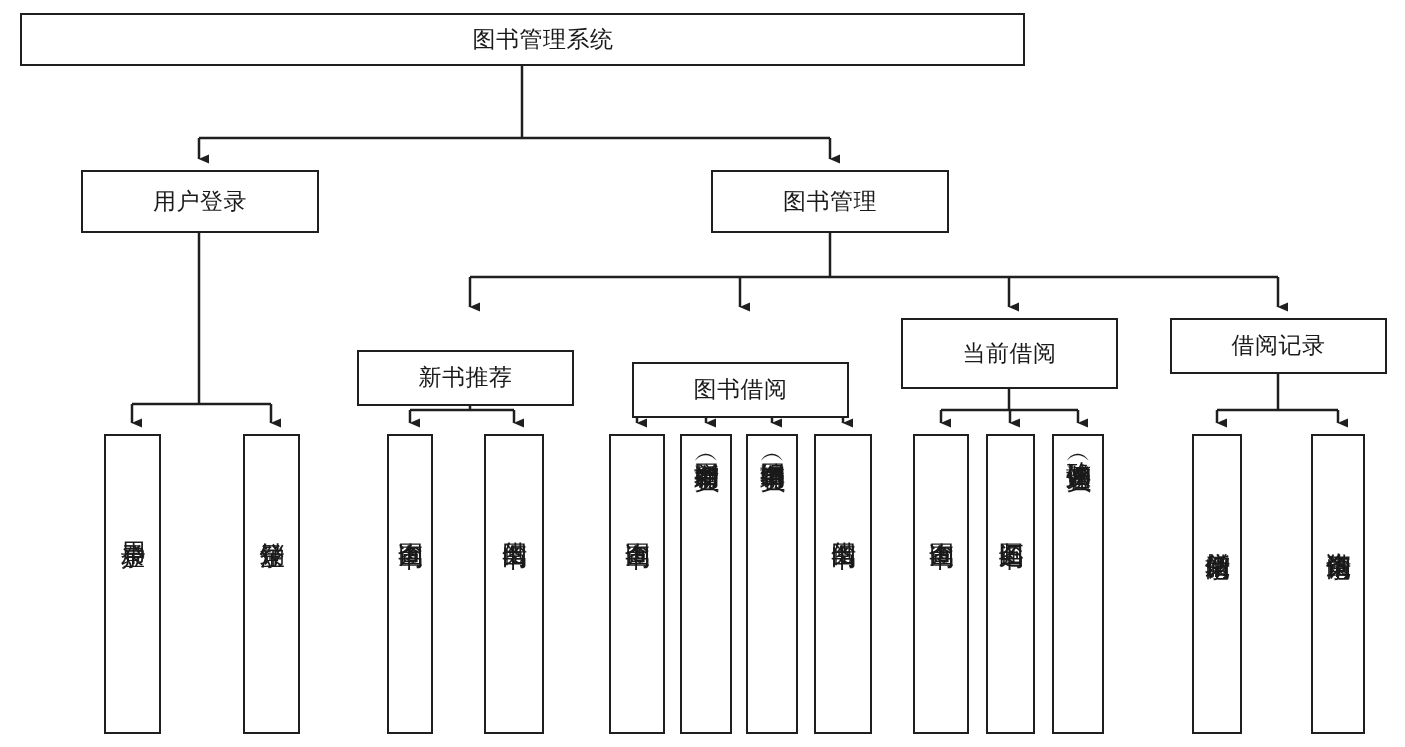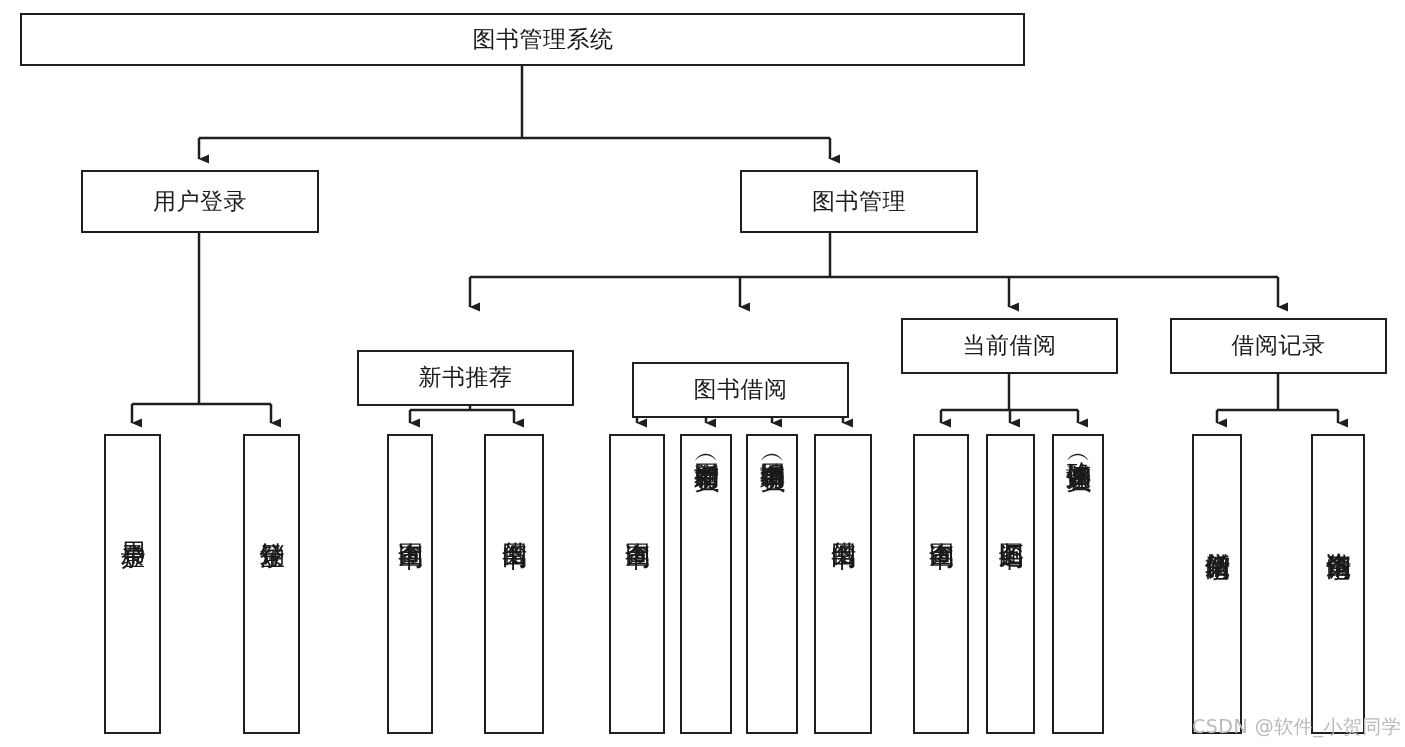--- a/index.html
+++ b/index.html
@@ -118,30 +118,30 @@
   </svg>
 
   <div class="node node-h node-root" id="node-root" style="left: 20px; top: 13px; width: 1005px; height: 53px; padding-left: 41px;">
     <span class="node-label">图书管理系统</span>
   </div>
 
   <div id="node-layer">
       <div class="node node-h" id="box-user-login" style="left: 81px; top: 170px; width: 238px; height: 63px;">
         <span class="node-label">用户登录</span>
       </div>
-      <div class="node node-h" id="box-book-manage" style="left: 711px; top: 170px; width: 238px; height: 63px; margin-left: 29px;">
+      <div class="node node-h" id="box-book-manage" style="left: 711px; top: 170px; width: 238px; height: 63px;">
         <span class="node-label">图书管理</span>
       </div>
       <div class="node node-h" id="box-new-book-rec" style="left: 357px; top: 318px; width: 217px; height: 56px; margin-top: 32px;">
         <span class="node-label">新书推荐</span>
       </div>
       <div class="node node-h" id="box-book-borrow" style="left: 632px; top: 318px; width: 217px; height: 56px; margin-top: 44px;">
         <span class="node-label">图书借阅</span>
       </div>
-      <div class="node node-h" id="box-current-borrow" style="left: 901px; top: 318px; width: 217px; height: 56px;">
+      <div class="node node-h" id="box-current-borrow" style="left: 901px; top: 318px; width: 217px; height: 71px;">
         <span class="node-label">当前借阅</span>
       </div>
       <div class="node node-h" id="box-borrow-record" style="left: 1170px; top: 318px; width: 217px; height: 56px; align-items: center;">
         <span class="node-label">借阅记录</span>
       </div>
       <div class="node node-v pad-mid" id="box-leaf-user-login" style="left: 104px; top: 434px; width: 57px; height: 300px;">
         <span class="node-label">用户登录</span>
       </div>
       <div class="node node-v pad-mid" id="box-leaf-logout" style="left: 243px; top: 434px; width: 57px; height: 300px;">
         <span class="node-label">注销登录</span>
@@ -174,15 +174,14 @@
         <span class="node-label">确认归还（管理员）</span>
       </div>
       <div class="node node-v pad-low" id="box-leaf-add-record" style="left: 1192px; top: 434px; width: 50px; height: 300px;">
         <span class="node-label">新增借阅记录</span>
       </div>
       <div class="node node-v pad-low" id="box-leaf-query-record" style="left: 1311px; top: 434px; width: 54px; height: 300px;">
         <span class="node-label">查询借阅记录</span>
       </div>
     </div>
 
-  <div class="watermark" style="left: 1192px; top: 714px;">CSDN @软件_小贺同学</div>
 
 </div>
 
 </body></html>

